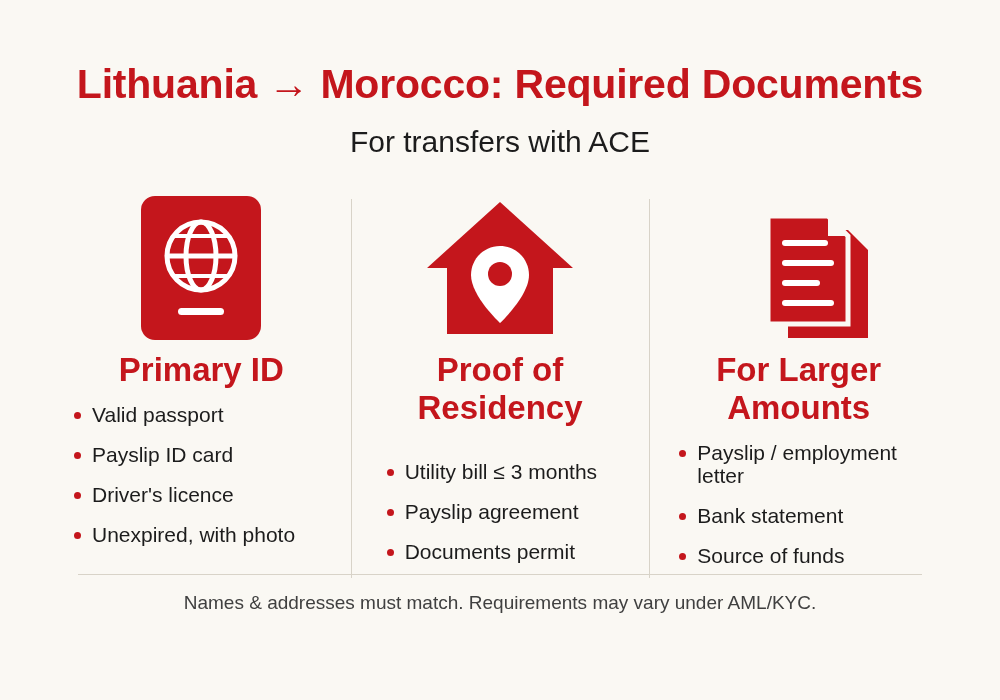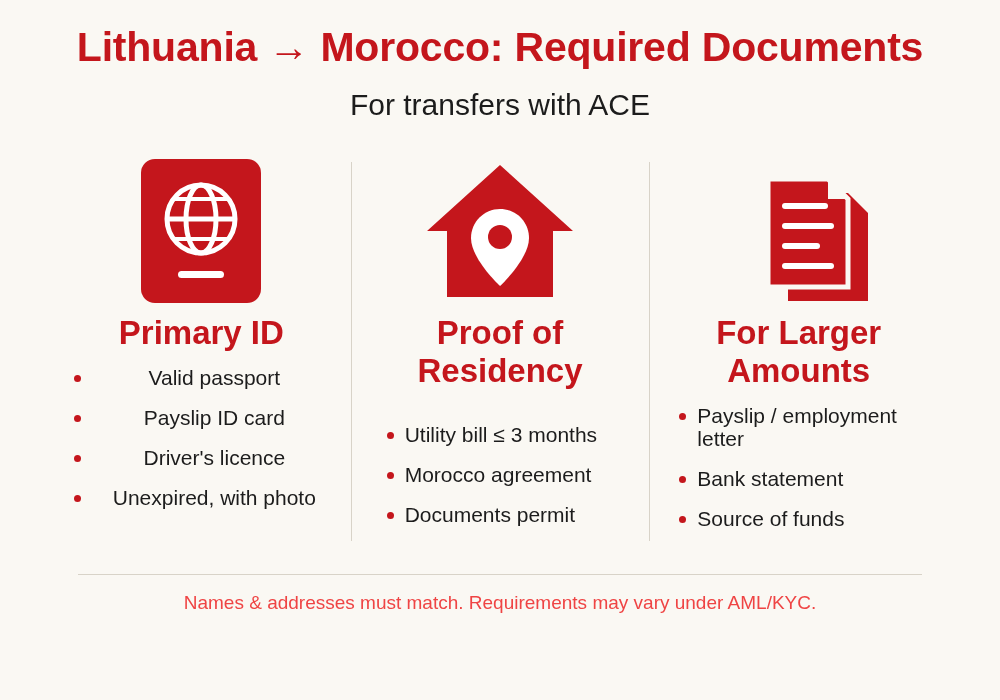--- a/index.html
+++ b/index.html
@@ -11,21 +11,21 @@
     height: 700px;
     background: #faf8f3;
     font-family: "Liberation Sans", sans-serif;
     overflow: hidden;
   }
   .page {
     position: relative;
     width: 1000px;
     height: 700px;
     box-sizing: border-box;
-    padding: 25px 40px 0 40px;
+    padding: 62px 40px 0 40px;
   }
   .title {
     text-align: center;
     font-size: 41px;
     font-weight: bold;
     color: #c4161c;
     letter-spacing: -0.2px;
     line-height: 1.1;
     margin: 0;
   }
@@ -86,40 +86,40 @@
     content: "";
     position: absolute;
     left: 2px;
     top: 9px;
     width: 7px;
     height: 7px;
     border-radius: 50%;
     background: #c4161c;
   }
   
-  .col-1 .bullets { margin-left: 6px; text-align: center; }
+  .col-1 .bullets { margin-left: 6px; }
   .col-2 .bullets { margin-left: 20px; margin-top: 33px; }
   .col-3 .bullets { margin-left: 14px; }
 
   .footer-rule {
     position: absolute;
     left: 78px;
     right: 78px;
     top: 574px;
     height: 1px;
     background: #d8d3c8;
   }
   .footer-note {
     position: absolute;
     left: 0;
     right: 0;
     top: 592px;
     text-align: center;
     font-size: 19px;
-    color: #ef4444;
+    color: #404040;
   }
 </style>
 </head>
 <body>
 
 <div class="page">
 
   <h1 class="title">Lithuania → Morocco: Required Documents</h1>
   <div class="subtitle">For transfers with ACE</div>
 
@@ -150,21 +150,21 @@
       <div class="icon-wrap">
         <svg width="150" height="148" viewBox="0 0 150 148" aria-hidden="true">
           <path d="M75 8 L148 74 L128 74 L128 140 L22 140 L22 74 L2 74 Z" fill="#c4161c"></path>
           <path d="M75 52 c-16 0 -29 13 -29 29 c0 21 29 48 29 48 c0 0 29 -27 29 -48 c0 -16 -13 -29 -29 -29 z" fill="#ffffff"></path>
           <circle cx="75" cy="80" r="12" fill="#c4161c"></circle>
         </svg>
       </div>
       <div class="col-title">Proof of Residency</div>
       <ul class="bullets">
         <li>Utility bill ≤ 3 months</li>
-        <li>Morocco agreement</li>
+        <li>Payslip agreement</li>
         <li>Documents permit</li>
       </ul>
     </div>
 
     <div class="col col-3">
       <div class="icon-wrap">
         <svg width="150" height="148" viewBox="0 0 150 148" aria-hidden="true">
           <path d="M44 22 L104 22 L124 42 L124 130 L44 130 Z" fill="#c4161c" transform="translate(20,14)"></path>
           <path d="M44 22 L104 22 L124 42 L124 130 L44 130 Z" fill="#c4161c" stroke="#faf8f3" stroke-width="5"></path>
           <path d="M104 22 L104 42 L124 42 Z" fill="#faf8f3"></path>

